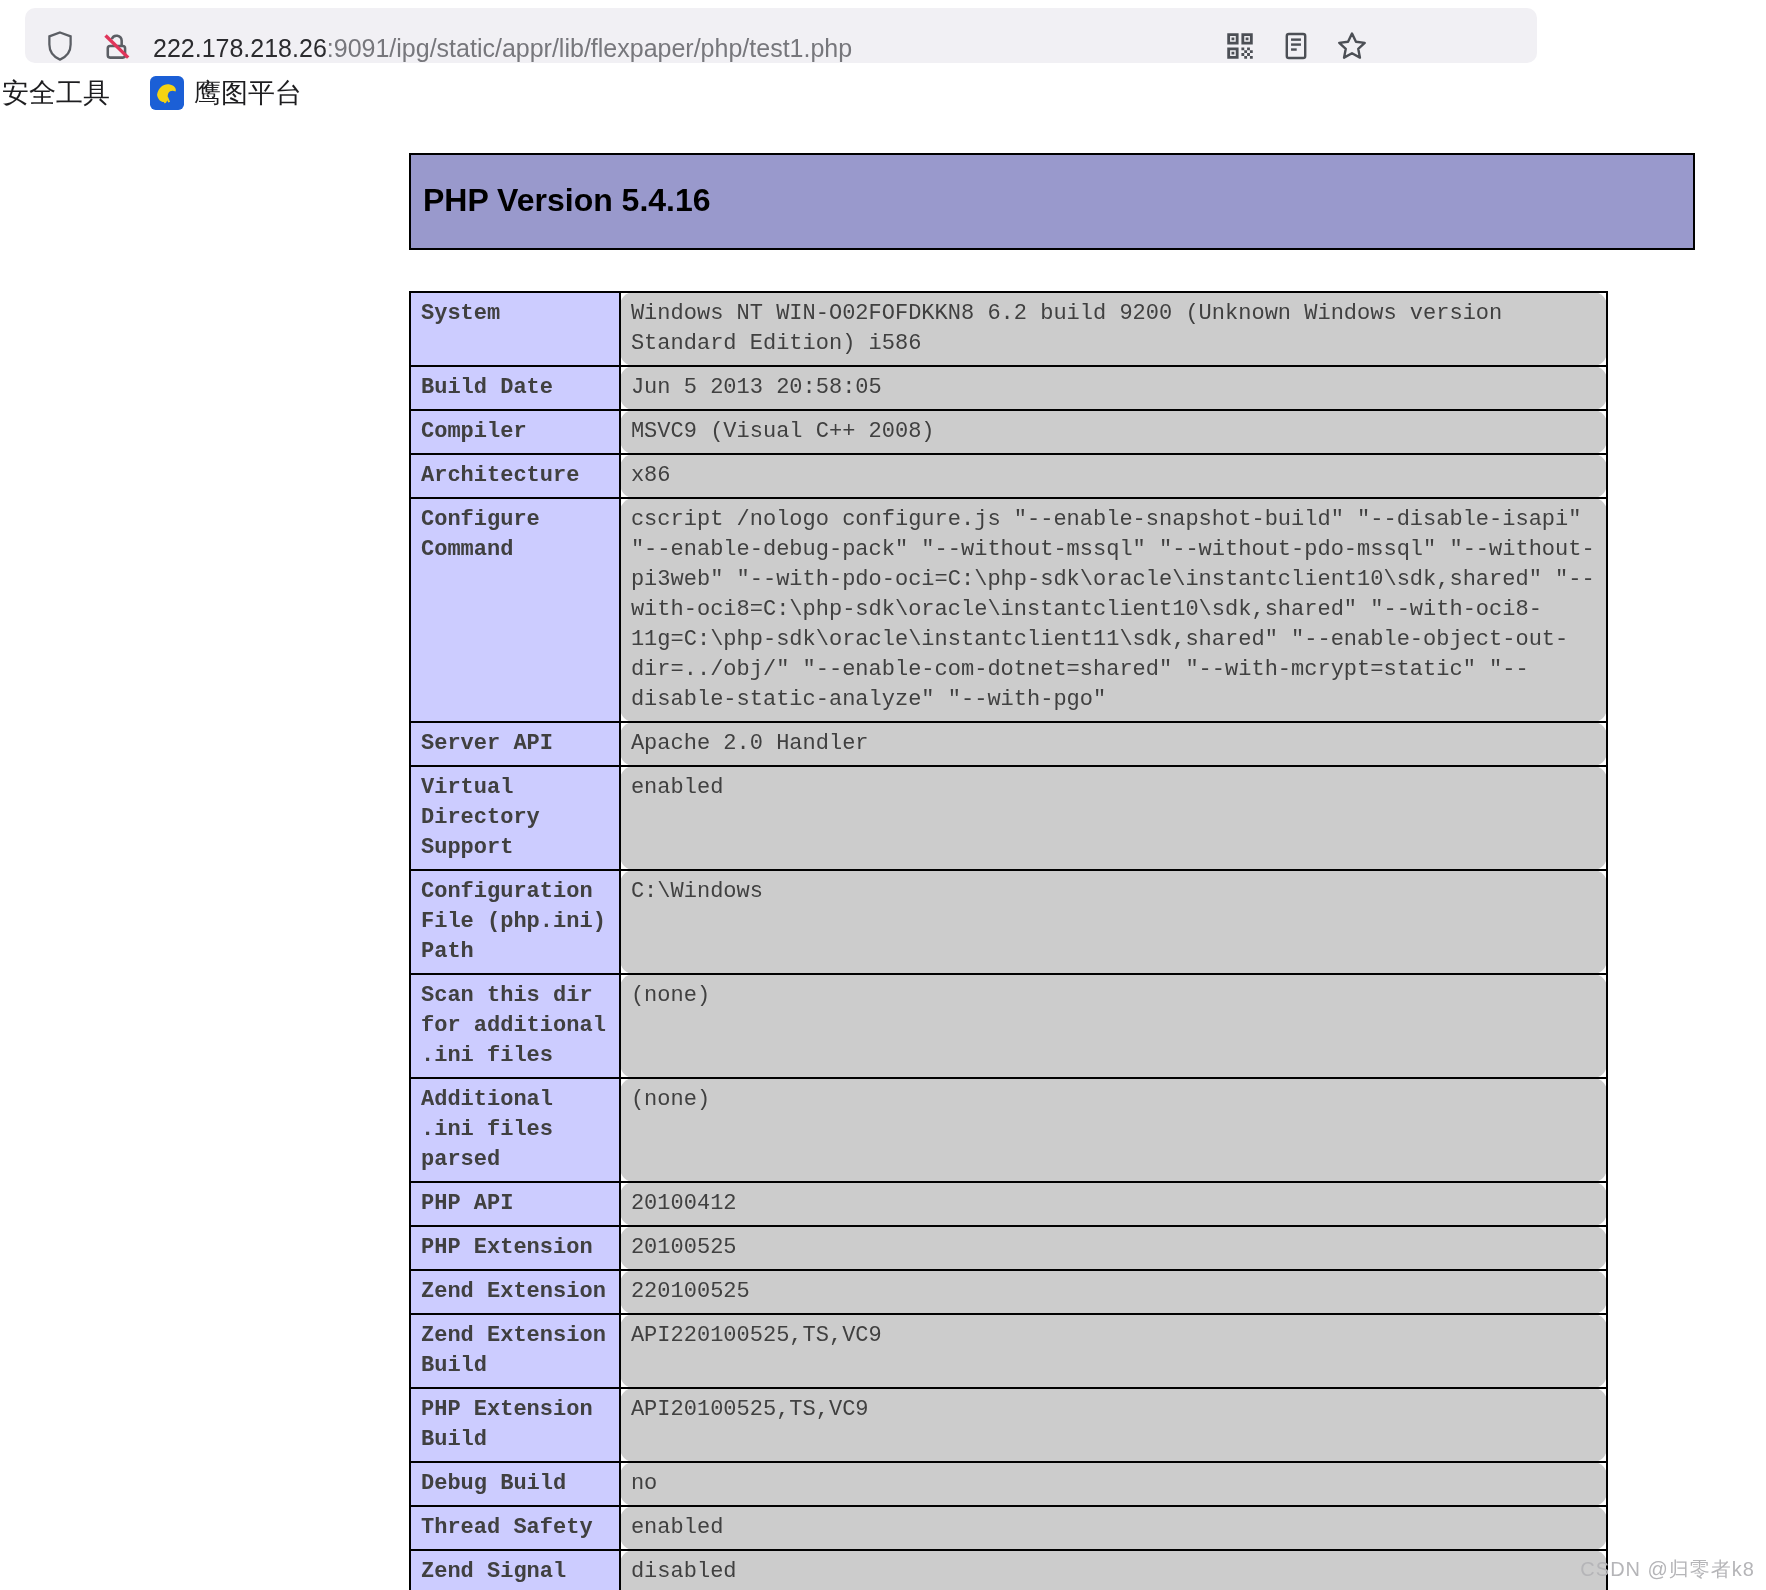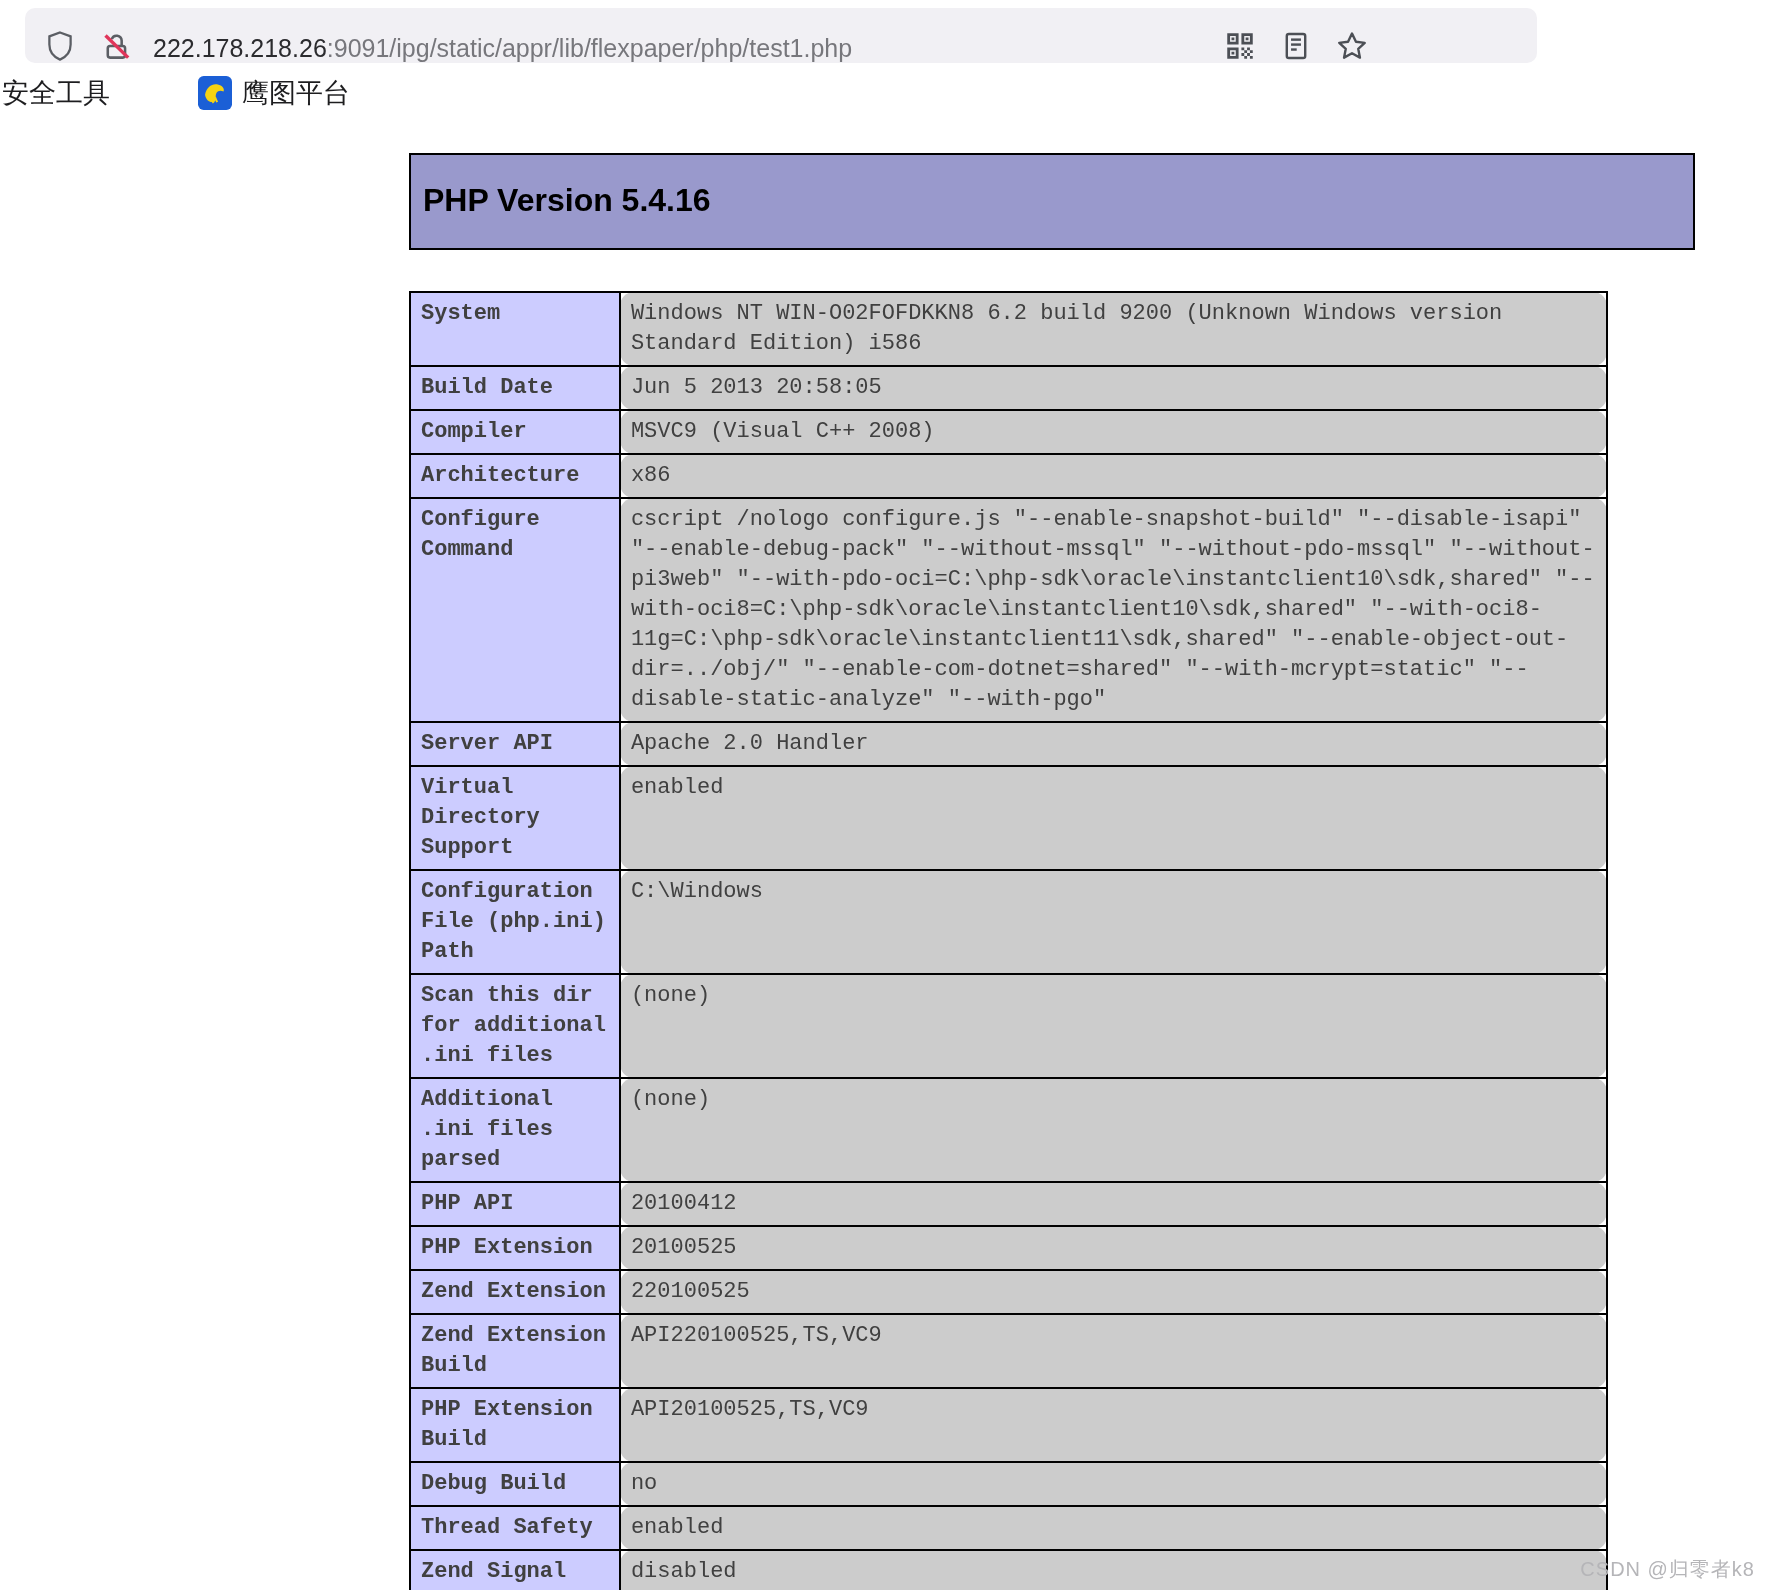--- a/index.html
+++ b/index.html
@@ -13,21 +13,21 @@
     border-radius: 10px; display: flex; align-items: flex-end; padding: 0 18px; }
   .urlbar .icon { display: inline-flex; align-items: center; justify-content: center; }
   .url-text { flex: 1; margin-left: 20px; font-size: 25px; white-space: nowrap;
     overflow: hidden; }
   .url-host { color: #2b2b2e; }
   .url-path { color: #77777c; }
   .chrome-ic { width: 34px; height: 34px; }
   .gap22 { width: 22px; flex: none; }
   .right-icons { display: flex; align-items: center; gap: 22px; margin-right: 150px; }
 
-  .bookmarks-bar { height: 46px; display: flex; align-items: center; gap: 48px; }
+  .bookmarks-bar { height: 46px; display: flex; align-items: center; }
   .bookmark { display: flex; align-items: center; cursor: pointer; }
   .bm-label { font-size: 27px; color: #1d1d1f; }
   .bookmark + .bookmark { margin-left: 40px; }
   .favicon { width: 34px; height: 34px; border-radius: 5px; margin-right: 10px; }
   .bm-first { margin-left: 2px; }
 
   
   .page { position: relative; width: 1766px; }
   .php-wrap { position: absolute; left: 409px; top: 37px; width: 1286px; }
   .php-header { background: #9999cc; border: 2px solid #000; padding: 27px 12px 29px 12px; }

